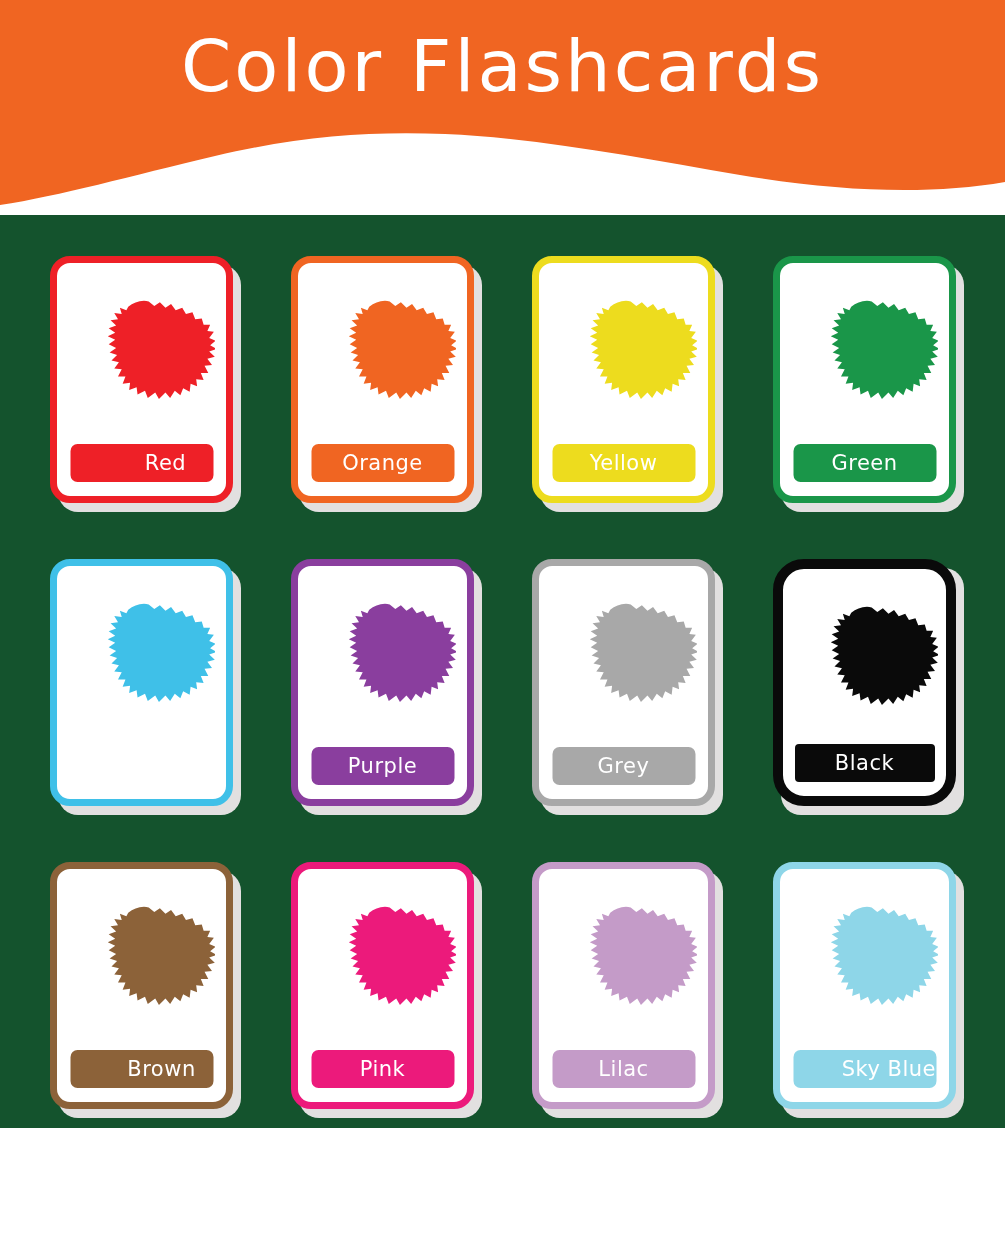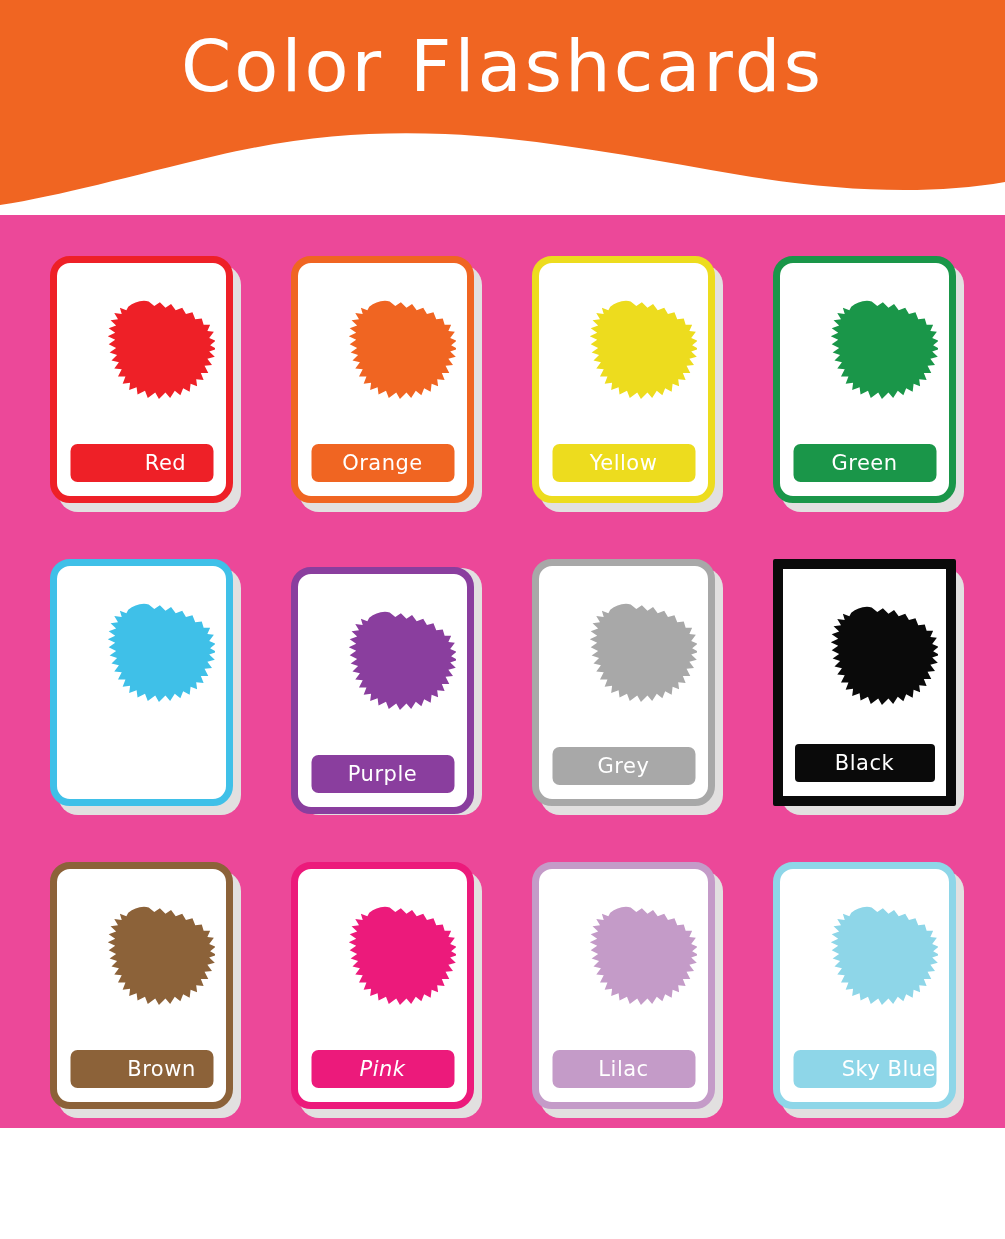--- a/index.html
+++ b/index.html
@@ -10,21 +10,21 @@
     height: 1239px;
     background: #ffffff;
     font-family: "DejaVu Sans", sans-serif;
     overflow: hidden;
   }
 
   #page {
     position: relative;
     width: 1005px;
     height: 1128px;
-    background: #ec4899;
+    background: #14532d;
   }
 
   
   #header-band {
     position: absolute;
     left: 0;
     top: 0;
     width: 1005px;
     height: 215px;
     overflow: hidden;
@@ -89,21 +89,21 @@
     width: 183px;
     height: 247px;
     border-radius: 20px;
     border: 7px solid #000;
     background: #ffffff;
     z-index: 1;
     display: flex;
     flex-direction: column;
     align-items: center;
   }
-  .card.thick { border-width: 10px; border-radius: 2px; }
+  .card.thick { border-width: 10px; border-radius: 31px; }
 
   .blob-wrap {
     position: relative;
     width: 100%;
     height: 168px;
     display: flex;
     align-items: center;
     justify-content: center;
     padding-top: 4px;
   }
@@ -208,21 +208,21 @@
         <div class="card" style="border-color: rgb(63, 192, 232);">
           <div class="blob-wrap">
             <svg class="blob-svg" viewBox="0 0 160 130" preserveAspectRatio="xMidYMid meet">
               <path d="M46,14 C52,9 60,6 68,8 L74,13 L80,9 L86,15 L92,11 L97,18 L104,15 L108,22 L115,20 L118,28 L125,27 L127,34 L134,34 L131,41 L138,42 L133,49 L140,52 L134,57 L141,61 L133,64 L139,70 L131,72 L136,79 L128,80 L132,88 L124,88 L127,96 L119,95 L120,103 L113,100 L112,109 L105,105 L102,113 L96,108 L91,116 L86,110 L79,117 L75,110 L67,116 L64,108 L56,112 L55,104 L47,107 L48,99 L40,100 L43,92 L35,92 L39,84 L31,83 L36,76 L28,74 L34,68 L26,65 L33,60 L25,56 L32,51 L24,47 L32,43 L25,38 L33,35 L27,29 L35,28 L31,21 L39,22 L37,15 L44,18 Z" fill="#3FC0E8" transform="translate(18,5) scale(1.02,0.98)"></path>
             </svg>
           </div>
         </div>
       </div>
       <div class="card-slot">
         <div class="card-shadow" style="background: rgb(226, 224, 224);"></div>
-        <div class="card" style="border-color: rgb(138, 62, 158); margin-top: 8px;">
+        <div class="card" style="border-color: rgb(138, 62, 158);">
           <div class="blob-wrap">
             <svg class="blob-svg" viewBox="0 0 160 130" preserveAspectRatio="xMidYMid meet">
               <path d="M46,14 C52,9 60,6 68,8 L74,13 L80,9 L86,15 L92,11 L97,18 L104,15 L108,22 L115,20 L118,28 L125,27 L127,34 L134,34 L131,41 L138,42 L133,49 L140,52 L134,57 L141,61 L133,64 L139,70 L131,72 L136,79 L128,80 L132,88 L124,88 L127,96 L119,95 L120,103 L113,100 L112,109 L105,105 L102,113 L96,108 L91,116 L86,110 L79,117 L75,110 L67,116 L64,108 L56,112 L55,104 L47,107 L48,99 L40,100 L43,92 L35,92 L39,84 L31,83 L36,76 L28,74 L34,68 L26,65 L33,60 L25,56 L32,51 L24,47 L32,43 L25,38 L33,35 L27,29 L35,28 L31,21 L39,22 L37,15 L44,18 Z" fill="#8A3E9E" transform="translate(18,5) scale(1.02,0.98)"></path>
             </svg>
           </div>
           <div class="label-bar" style="background: rgb(138, 62, 158);">
             <span class="label-text" style="color: rgb(255, 255, 255);">Purple</span>
           </div>
         </div>
       </div>
@@ -267,21 +267,21 @@
       </div>
       <div class="card-slot">
         <div class="card-shadow" style="background: rgb(226, 224, 224);"></div>
         <div class="card" style="border-color: rgb(236, 26, 123);">
           <div class="blob-wrap">
             <svg class="blob-svg" viewBox="0 0 160 130" preserveAspectRatio="xMidYMid meet">
               <path d="M46,14 C52,9 60,6 68,8 L74,13 L80,9 L86,15 L92,11 L97,18 L104,15 L108,22 L115,20 L118,28 L125,27 L127,34 L134,34 L131,41 L138,42 L133,49 L140,52 L134,57 L141,61 L133,64 L139,70 L131,72 L136,79 L128,80 L132,88 L124,88 L127,96 L119,95 L120,103 L113,100 L112,109 L105,105 L102,113 L96,108 L91,116 L86,110 L79,117 L75,110 L67,116 L64,108 L56,112 L55,104 L47,107 L48,99 L40,100 L43,92 L35,92 L39,84 L31,83 L36,76 L28,74 L34,68 L26,65 L33,60 L25,56 L32,51 L24,47 L32,43 L25,38 L33,35 L27,29 L35,28 L31,21 L39,22 L37,15 L44,18 Z" fill="#EC1A7B" transform="translate(18,5) scale(1.02,0.98)"></path>
             </svg>
           </div>
           <div class="label-bar" style="background: rgb(236, 26, 123);">
-            <span class="label-text" style="color: rgb(255, 255, 255); font-style: italic;">Pink</span>
+            <span class="label-text" style="color: rgb(255, 255, 255);">Pink</span>
           </div>
         </div>
       </div>
       <div class="card-slot">
         <div class="card-shadow" style="background: rgb(226, 224, 224);"></div>
         <div class="card" style="border-color: rgb(196, 155, 200); text-align: right;">
           <div class="blob-wrap">
             <svg class="blob-svg" viewBox="0 0 160 130" preserveAspectRatio="xMidYMid meet">
               <path d="M46,14 C52,9 60,6 68,8 L74,13 L80,9 L86,15 L92,11 L97,18 L104,15 L108,22 L115,20 L118,28 L125,27 L127,34 L134,34 L131,41 L138,42 L133,49 L140,52 L134,57 L141,61 L133,64 L139,70 L131,72 L136,79 L128,80 L132,88 L124,88 L127,96 L119,95 L120,103 L113,100 L112,109 L105,105 L102,113 L96,108 L91,116 L86,110 L79,117 L75,110 L67,116 L64,108 L56,112 L55,104 L47,107 L48,99 L40,100 L43,92 L35,92 L39,84 L31,83 L36,76 L28,74 L34,68 L26,65 L33,60 L25,56 L32,51 L24,47 L32,43 L25,38 L33,35 L27,29 L35,28 L31,21 L39,22 L37,15 L44,18 Z" fill="#C49BC8" transform="translate(18,5) scale(1.02,0.98)"></path>
             </svg>

